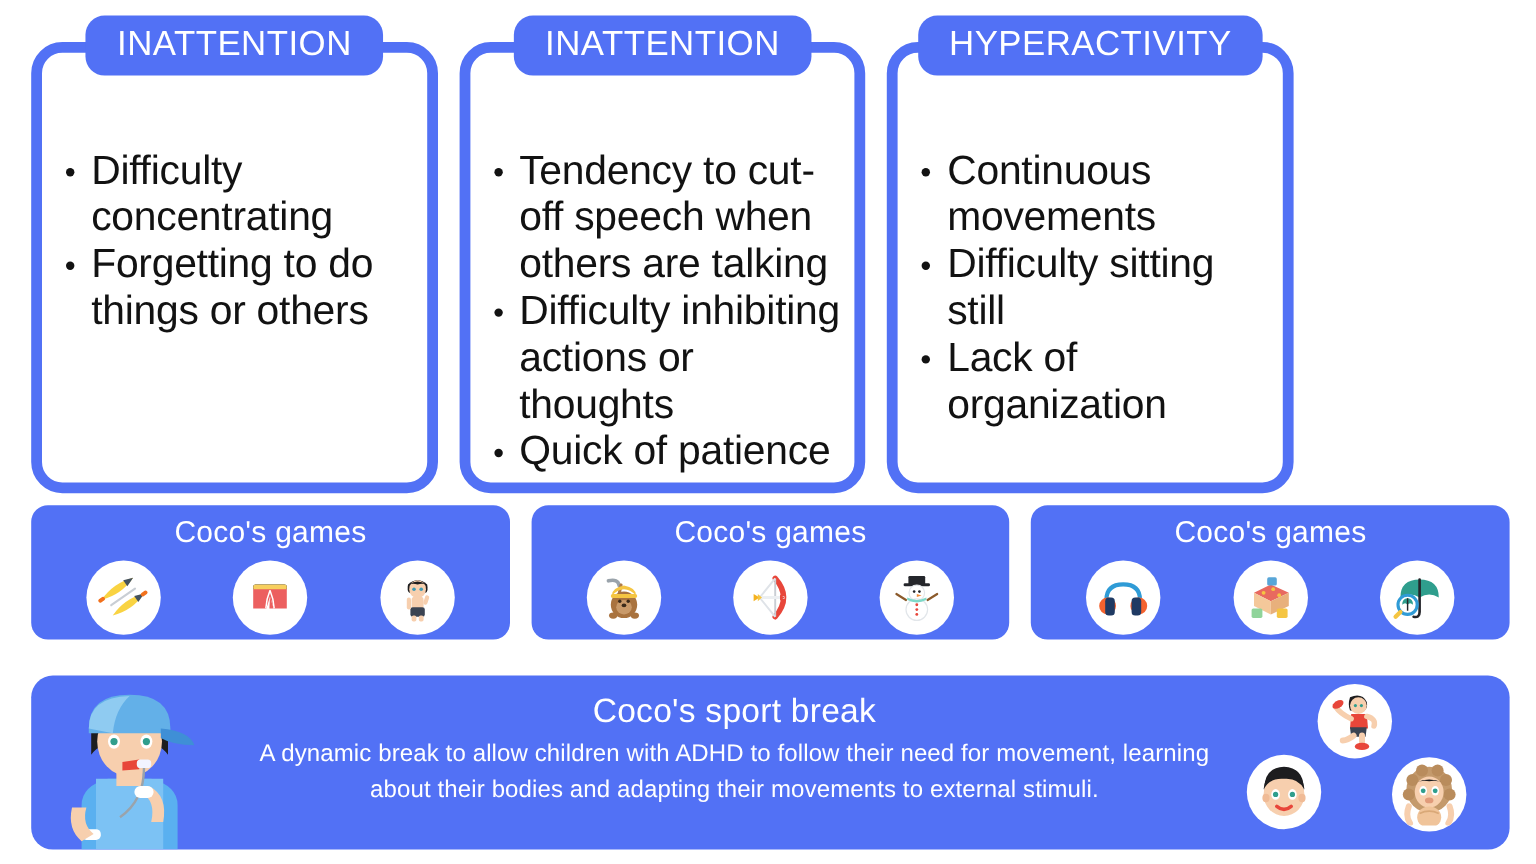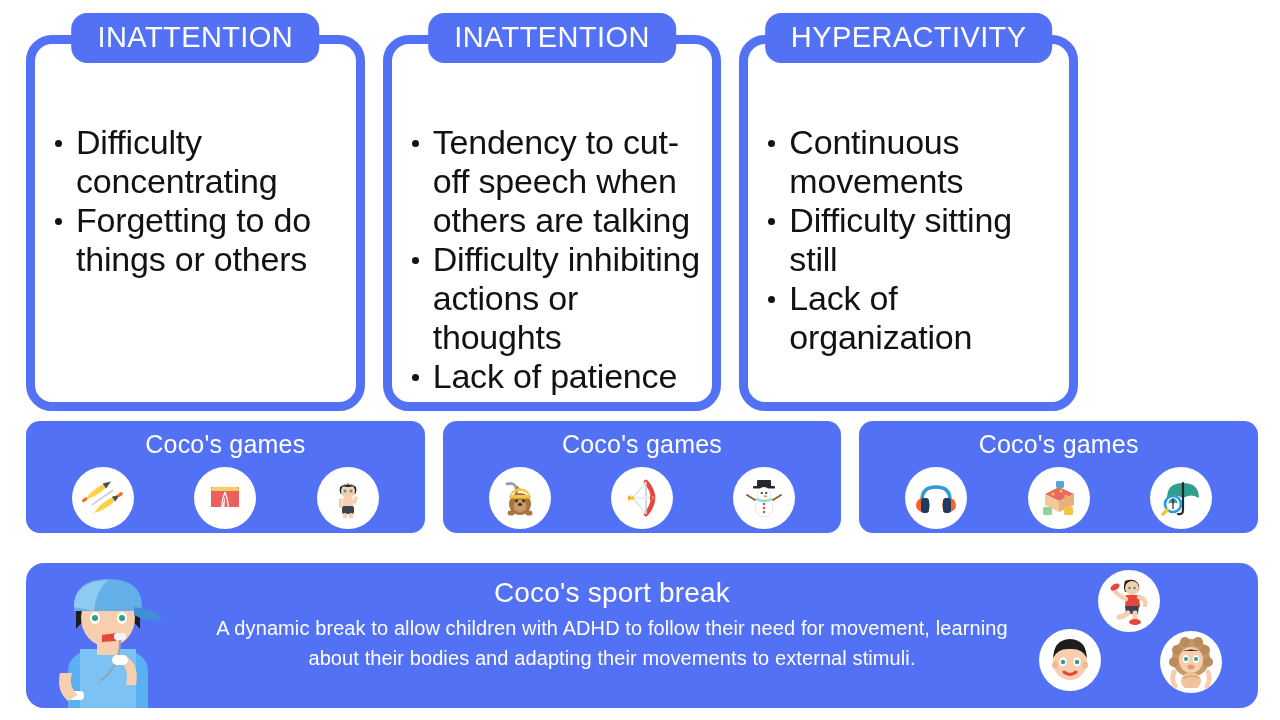--- a/index.html
+++ b/index.html
@@ -230,21 +230,21 @@
       </div>
     </div>
 
     <div class="card">
       <div class="card-frame"></div>
       <div class="card-tab">INATTENTION</div>
       <div class="card-body">
         <ul>
           <li>Tendency to cut-off speech when others are talking</li>
           <li>Difficulty inhibiting actions or thoughts</li>
-          <li>Lack of patience</li>
+          <li>Quick of patience</li>
         </ul>
       </div>
     </div>
 
     <div class="card">
       <div class="card-frame"></div>
       <div class="card-tab">HYPERACTIVITY</div>
       <div class="card-body">
         <ul>
           <li>Continuous movements</li>

